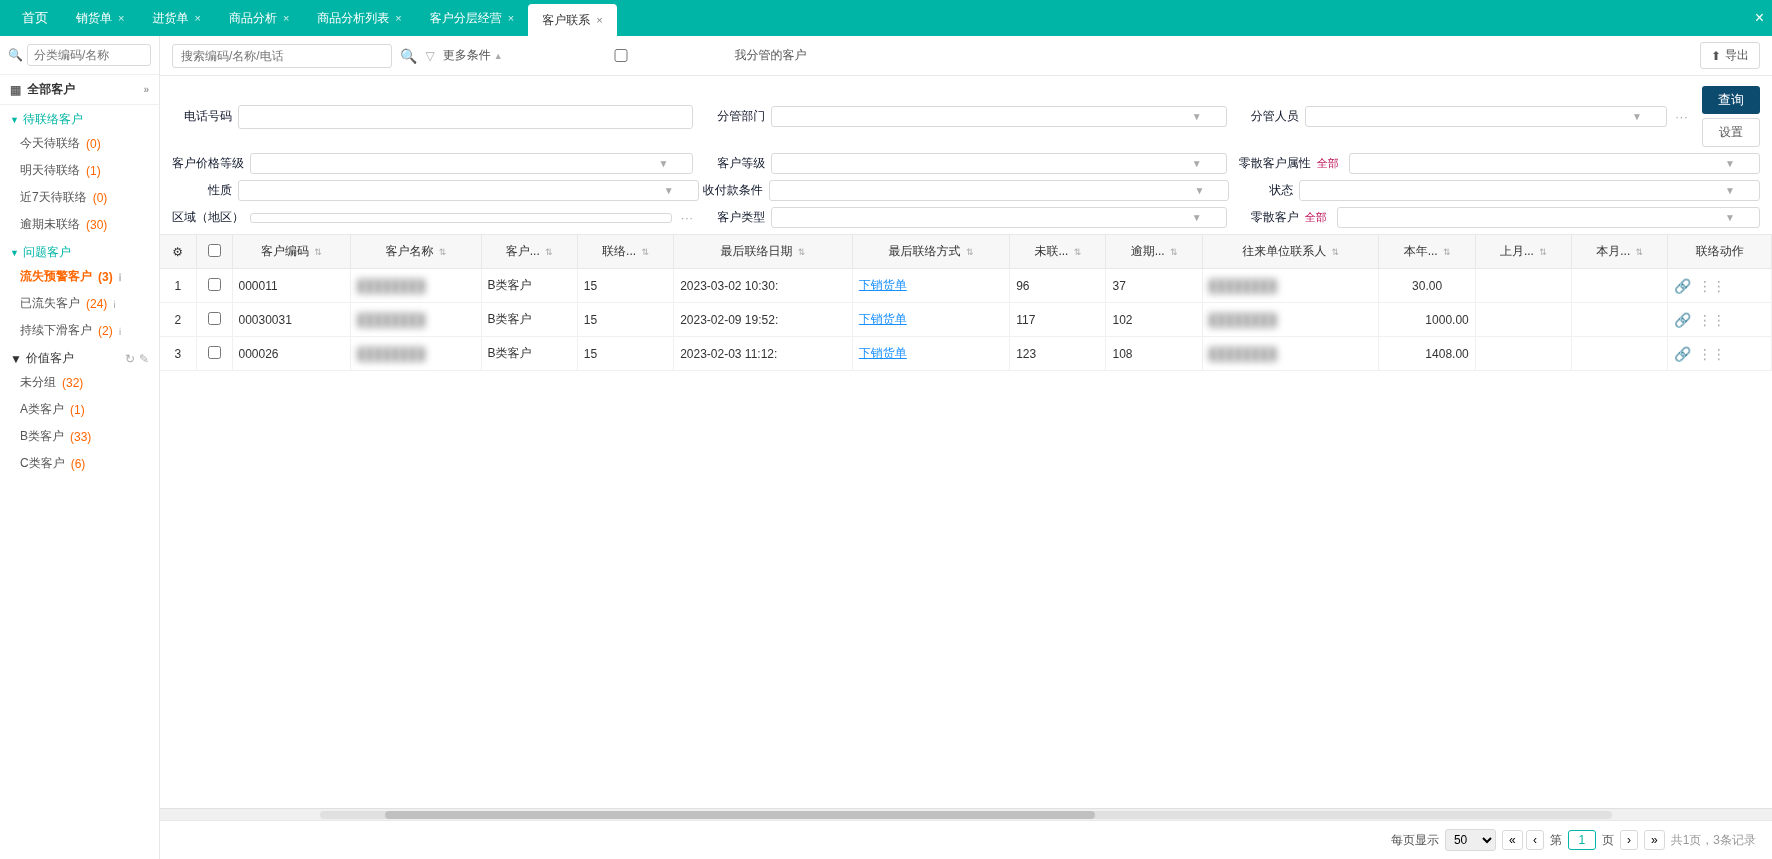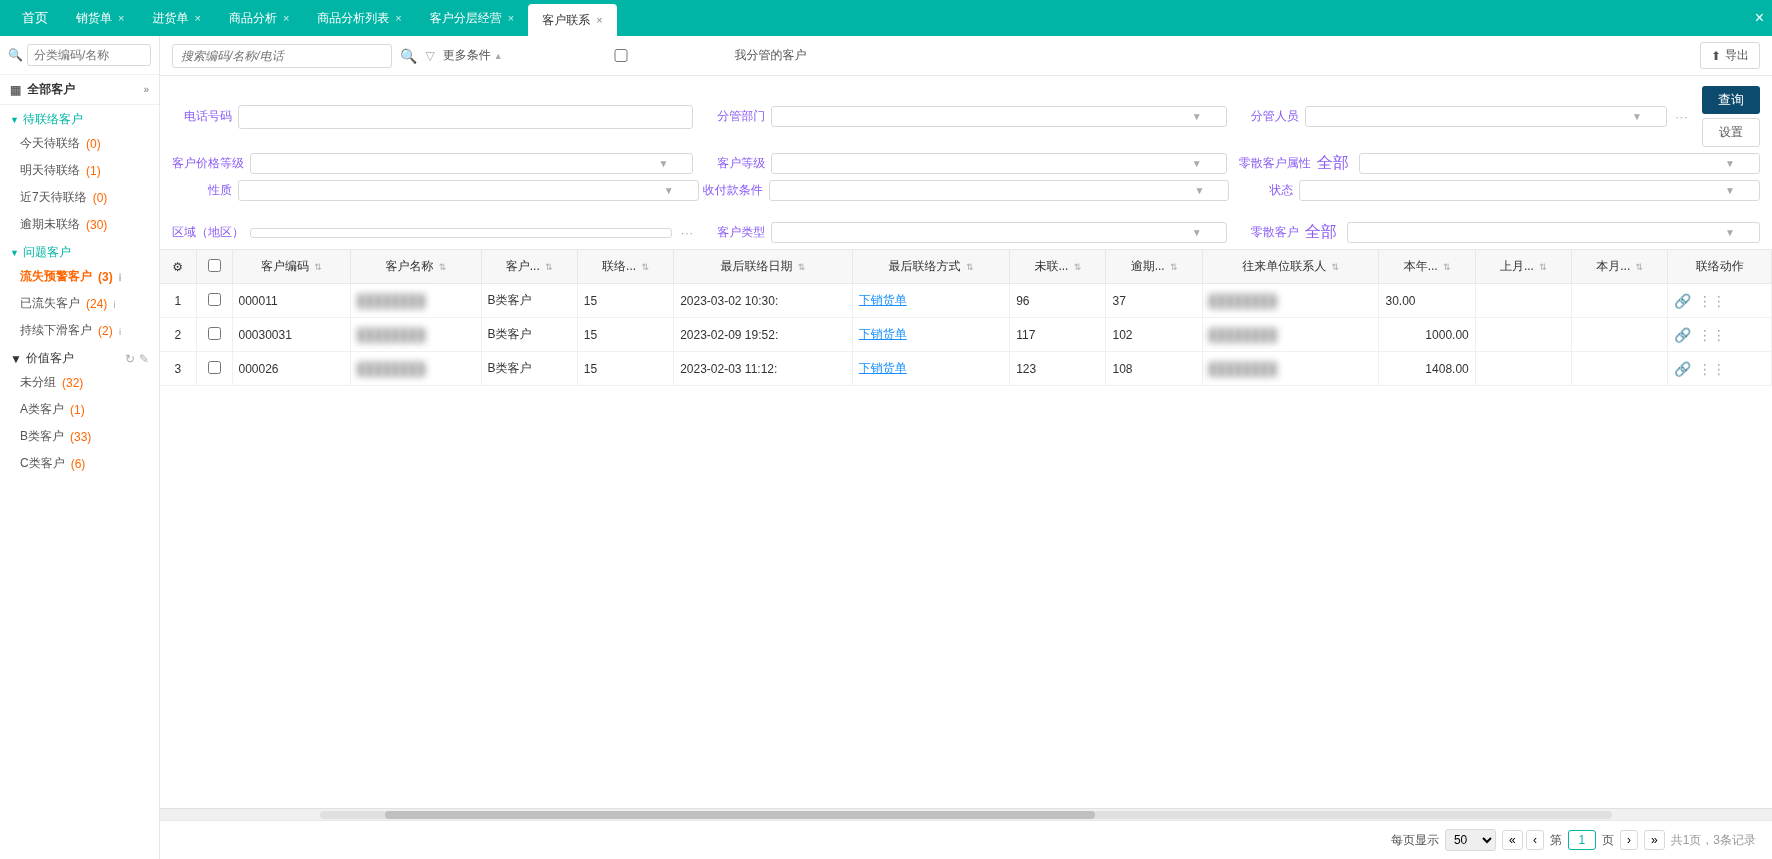--- a/index.html
+++ b/index.html
@@ -37,21 +37,21 @@
     .sidebar-group-title2 { padding: 6px 10px 2px 10px; color: #333; font-size: 11px; display: flex; align-items: center; gap: 4px; }
 
     
     .tooltip-box { background: #fff; border: 1px solid #ddd; border-radius: 3px; padding: 6px 10px; font-size: 11px; color: #666; margin: 0 6px 4px 20px; box-shadow: 0 2px 6px rgba(0,0,0,0.1); }
 
     
     .content { flex: 1; display: flex; flex-direction: column; overflow: hidden; background: #f5f5f5; }
 
     
     .toolbar { background: #fff; padding: 6px 12px; display: flex; align-items: center; gap: 8px; border-bottom: 1px solid #e8e8e8; }
-    .toolbar input { border: 1px solid #d9d9d9; border-radius: 3px; padding: 4px 8px; width: 220px; font-size: 12px; font-style: italic; }
+    .toolbar input { border: 1px solid #d9d9d9; border-radius: 3px; padding: 4px 8px; width: 220px; font-size: 12px; }
     .toolbar .search-btn { color: #00b5a5; cursor: pointer; font-size: 14px; }
     .toolbar .filter-btn { color: #555; cursor: pointer; display: flex; align-items: center; gap: 3px; }
     .toolbar .filter-btn .arrow { font-size: 9px; color: #aaa; }
     .toolbar .my-customer { display: flex; align-items: center; gap: 4px; color: #555; cursor: pointer; }
     .toolbar .my-customer input[type=checkbox] { cursor: pointer; }
     .toolbar .export-btn { margin-left: auto; background: #fff; border: 1px solid #d9d9d9; border-radius: 3px; padding: 4px 10px; cursor: pointer; color: #555; display: flex; align-items: center; gap: 4px; }
     .query-btn { background: #0c4a6e; color: #fff; border: none; border-radius: 3px; padding: 5px 16px; cursor: pointer; font-size: 13px; }
     .settings-btn { background: #fff; border: 1px solid #d9d9d9; border-radius: 3px; padding: 5px 14px; cursor: pointer; color: #555; font-size: 12px; }
 
     
@@ -70,26 +70,26 @@
     .pagination .page-num { border: 1px solid #00b5a5; border-radius: 3px; padding: 2px 8px; color: #00b5a5; min-width: 28px; text-align: center; }
     .pagination .page-info { color: #999; }
 
     
     .bottom-scroll { height: 12px; background: #f0f0f0; border-top: 1px solid #e0e0e0; display: flex; align-items: center; padding: 0 160px; }
     .scroll-track { width: 100%; height: 8px; background: #e0e0e0; border-radius: 4px; position: relative; }
     .scroll-thumb { width: 55%; height: 8px; background: #c0c0c0; border-radius: 4px; position: absolute; left: 5%; }
 
     .filter-container { background: #fff; padding: 10px 12px 6px 12px; border-bottom: 1px solid #e8e8e8; }
     .filter-cell { display: flex; align-items: center; gap: 6px; }
-    .filter-cell label { color: #8b5cf6; white-space: nowrap; min-width: 60px; text-align: right; font-size: 12px; }
+    .filter-cell label { color: #0f172a; white-space: nowrap; min-width: 60px; text-align: right; font-size: 12px; }
     .filter-cell .f-input { border: 1px solid #d9d9d9; border-radius: 3px; padding: 4px 8px; flex: 1; font-size: 12px; }
     .filter-cell .f-select { border: 1px solid #d9d9d9; border-radius: 3px; padding: 4px 24px 4px 8px; flex: 1; display: flex; align-items: center; justify-content: space-between; cursor: pointer; background: #fff; min-width: 80px; }
     .filter-cell .f-select .sel-arrow { color: #aaa; font-size: 10px; }
     .filter-cell .f-more { color: #aaa; font-size: 13px; cursor: pointer; margin-left: 2px; }
-    .zero-val { color: #8b5cf6; font-size: 16px; }
+    .zero-val { color: #be185d; font-size: 11px; }
     
     th.checkbox-col, td.checkbox-col { width: 36px; text-align: center; }
   </style>
 </head>
 <body>
 
 <div class="top-nav">
   <div class="nav-tab home">首页</div>
   <div class="nav-tab">
     <span>销货单</span>
@@ -262,21 +262,21 @@
         <div class="filter-cell">
           <label>零散客户属性</label>
           <span class="zero-val">全部</span>
           <div class="f-select" style="flex:1;margin-left:4px;">
             <span></span>
             <span class="sel-arrow">▼</span>
           </div>
         </div>
       </div>
 
-      <div style="display:grid;grid-template-columns:1fr 1fr 1fr;gap:8px 4px;margin-bottom:21px;align-items:center;">
+      <div style="display:grid;grid-template-columns:1fr 1fr 1fr;gap:8px 4px;margin-bottom:6px;align-items:center;">
         <div class="filter-cell">
           <label>性质</label>
           <div class="f-select" style="flex:1;">
             <span></span>
             <span class="sel-arrow">▼</span>
           </div>
         </div>
         <div class="filter-cell">
           <label>收付款条件</label>
           <div class="f-select" style="flex:1;">
@@ -346,21 +346,21 @@
     <td class="checkbox-col" style="text-align:center;"><input type="checkbox" style=""></td>
     <td>000011</td>
     <td><span style="color:transparent;text-shadow:0 0 7px #aaa;user-select:none;">████████</span></td>
     <td>B类客户</td>
     <td>15</td>
     <td>2023-03-02 10:30:</td>
     <td><span class="link-text">下销货单</span></td>
     <td>96</td>
     <td>37</td>
     <td><span style="color:transparent;text-shadow:0 0 7px #aaa;user-select:none;">████████</span></td>
-    <td style="text-align:left;">30.00</td>
+    <td style="text-align:center;">30.00</td>
     <td></td>
     <td></td>
     <td>
       <div class="action-icons">
         <span class="action-icon" title="联络">🔗</span>
         <span class="action-icon" title="更多">⋮⋮</span>
       </div>
     </td>
   </tr>
             <tr>

